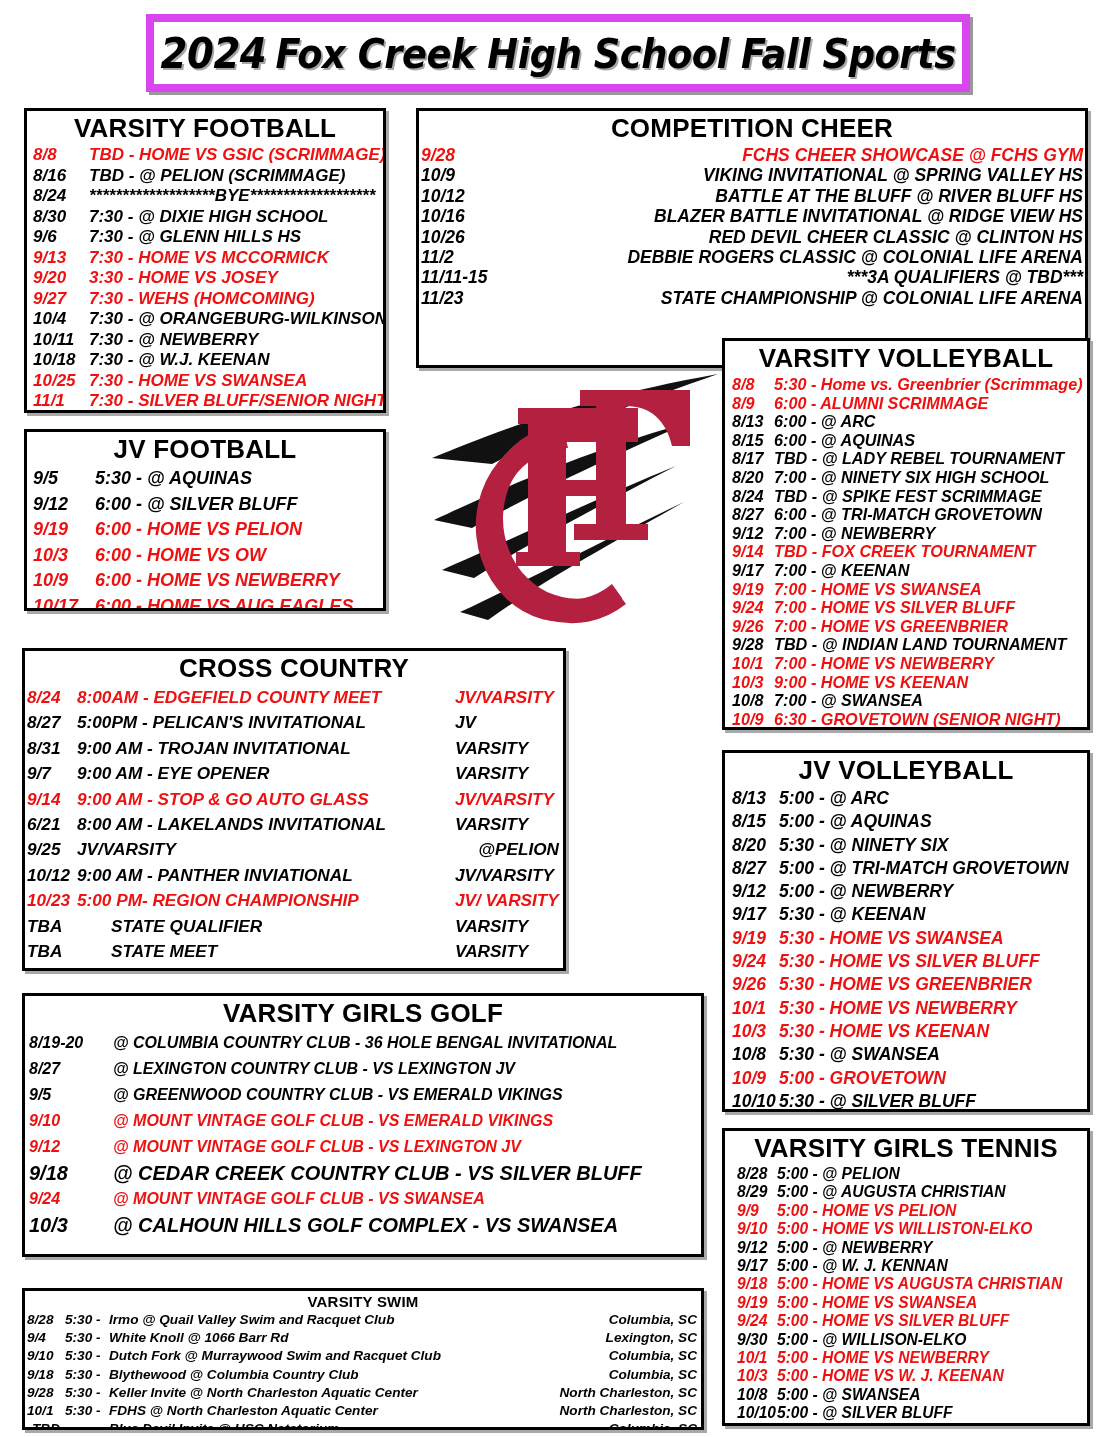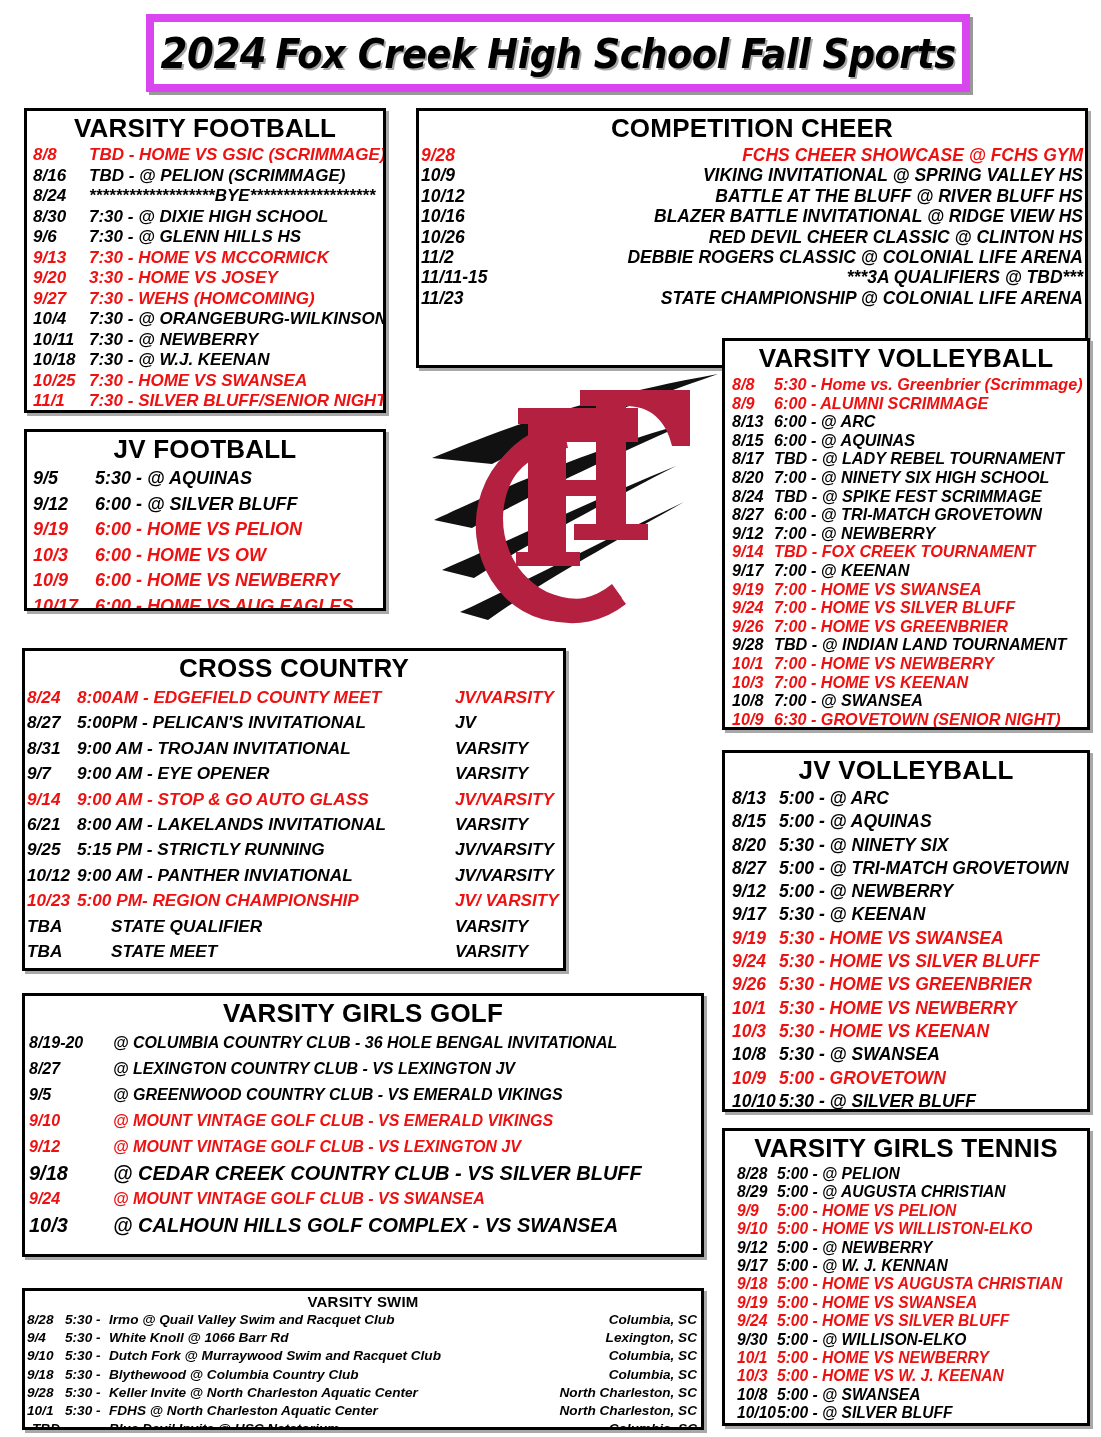--- a/index.html
+++ b/index.html
@@ -315,21 +315,21 @@
       <div class="row blk">
         <span class="d">9/28</span>
         <span class="e">TBD - @ INDIAN LAND TOURNAMENT</span>
       </div>
       <div class="row red">
         <span class="d">10/1</span>
         <span class="e">7:00 - HOME VS NEWBERRY</span>
       </div>
       <div class="row red">
         <span class="d">10/3</span>
-        <span class="e">7:00 - HOME VS KEENAN</span>
+        <span class="e">9:00 - HOME VS KEENAN</span>
       </div>
       <div class="row blk">
         <span class="d">10/8</span>
         <span class="e">7:00 - @ SWANSEA</span>
       </div>
       <div class="row red">
         <span class="d">10/9</span>
         <span class="e">6:30 - GROVETOWN (SENIOR NIGHT)</span>
       </div>
       <div class="row blk">
@@ -497,21 +497,20 @@
         <span class="loc">@FOX CREEK</span>
       </div>
       <div class="row blk">
         <span class="d">6/21</span>
         <span class="e">8:00 AM - LAKELANDS INVITATIONAL</span>
         <span class="lv">VARSITY</span>
         <span class="loc">@ GREENWOOD</span>
       </div>
       <div class="row blk">
         <span class="d">9/25</span>
-        <span class="e">5:15 PM - STRICTLY RUNNING</span>
         <span class="lv">JV/VARSITY</span>
         <span class="loc">@PELION</span>
       </div>
       <div class="row blk">
         <span class="d">10/12</span>
         <span class="e">9:00 AM - PANTHER INVIATIONAL</span>
         <span class="lv">JV/VARSITY</span>
         <span class="loc">@BATESBURG</span>
       </div>
       <div class="row red">

